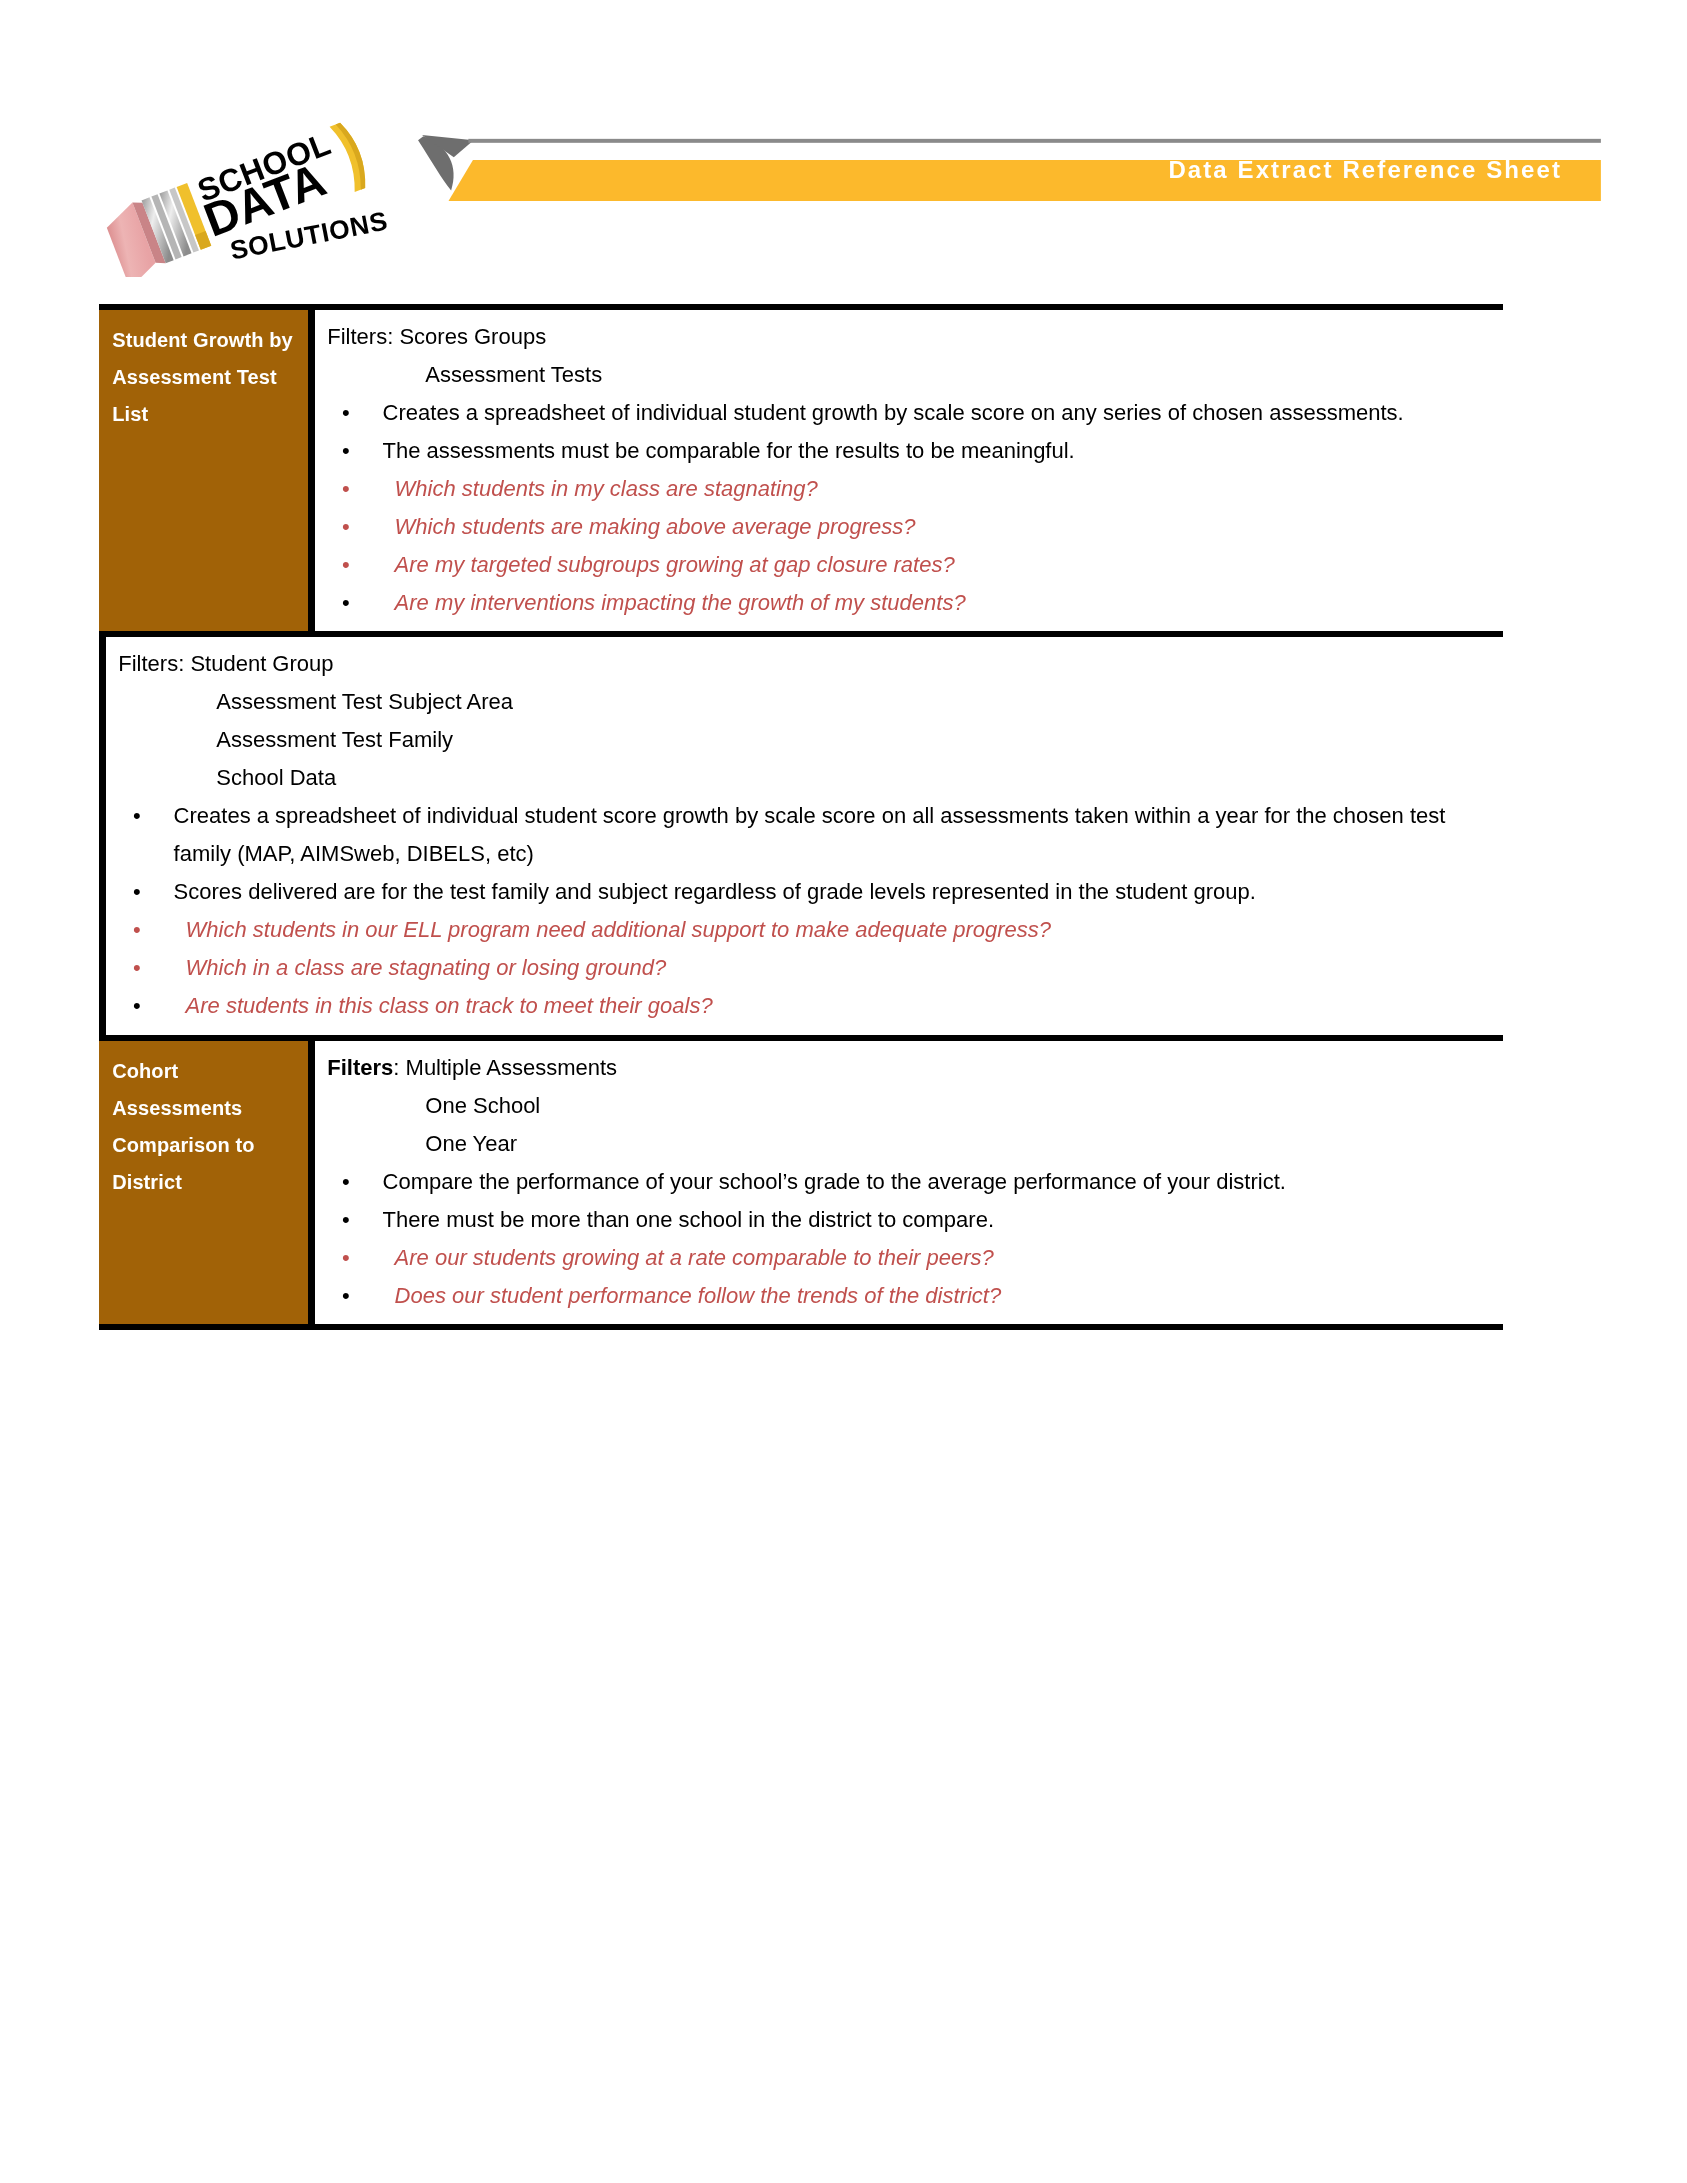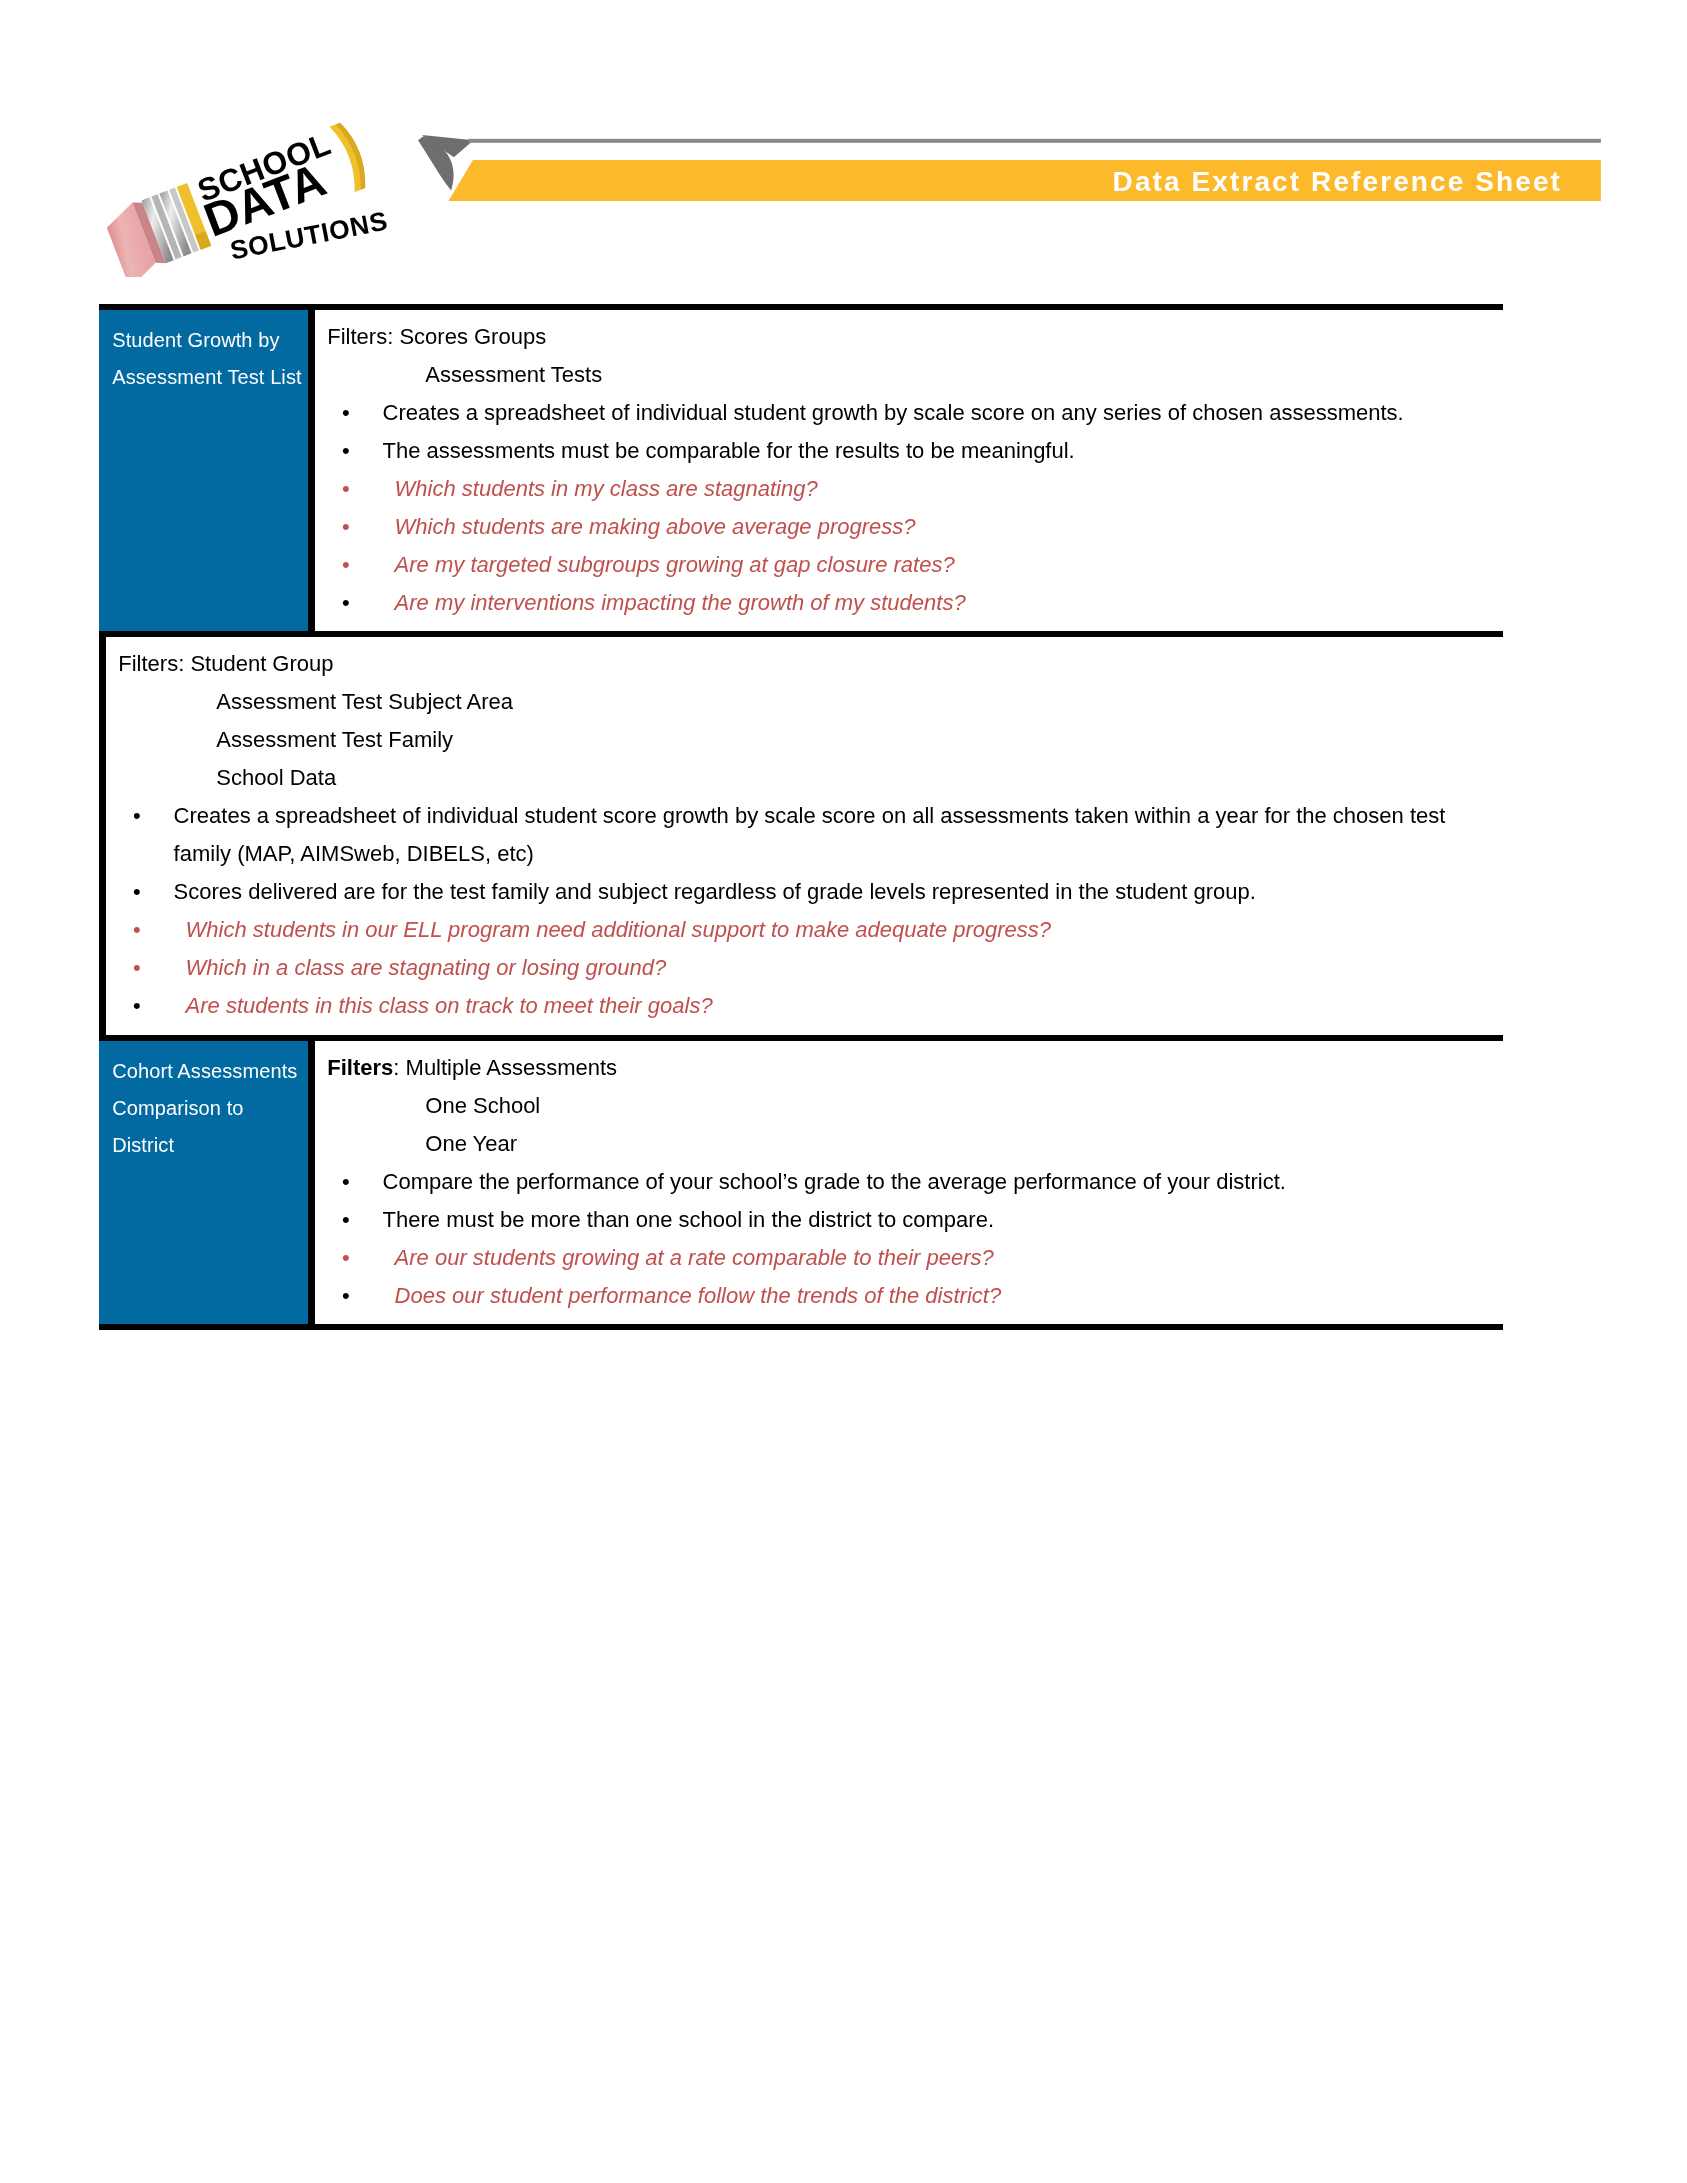--- a/index.html
+++ b/index.html
@@ -47,26 +47,25 @@
   }
 
   .banner-title {
     position: absolute;
     left: 662px;
     top: 153px;
     width: 900px;
     text-align: right;
     color: #ffffff;
     font-family: "Liberation Sans Narrow", "Liberation Sans", sans-serif;
-    font-size: 28px;
+    font-size: 24px;
     font-weight: bold;
     letter-spacing: 2.1px;
     line-height: 34px;
     white-space: nowrap;
-    margin-top: 12px;
   }
 
   
   .table {
     position: absolute;
     left: 99px;
     top: 304px;
     width: 1404px;
   }
 
@@ -78,25 +77,25 @@
 
   .row {
     display: flex;
     align-items: stretch;
     width: 1404px;
   }
 
   .cell-title {
     width: 209px;
     flex: 0 0 209px;
-    background: #0369a1;
+    background: #a16207;
     color: #ffffff;
     font-family: "Liberation Sans", sans-serif;
     font-size: 20px;
-    font-weight: normal;
+    font-weight: bold;
     line-height: 37px;
     padding: 12px 0 12px 13.2px;
     box-sizing: border-box;
     letter-spacing: 0.1px;
   }
 
   .divider {
     flex: 0 0 7.3px;
     width: 7.3px;
     background: #000000;

